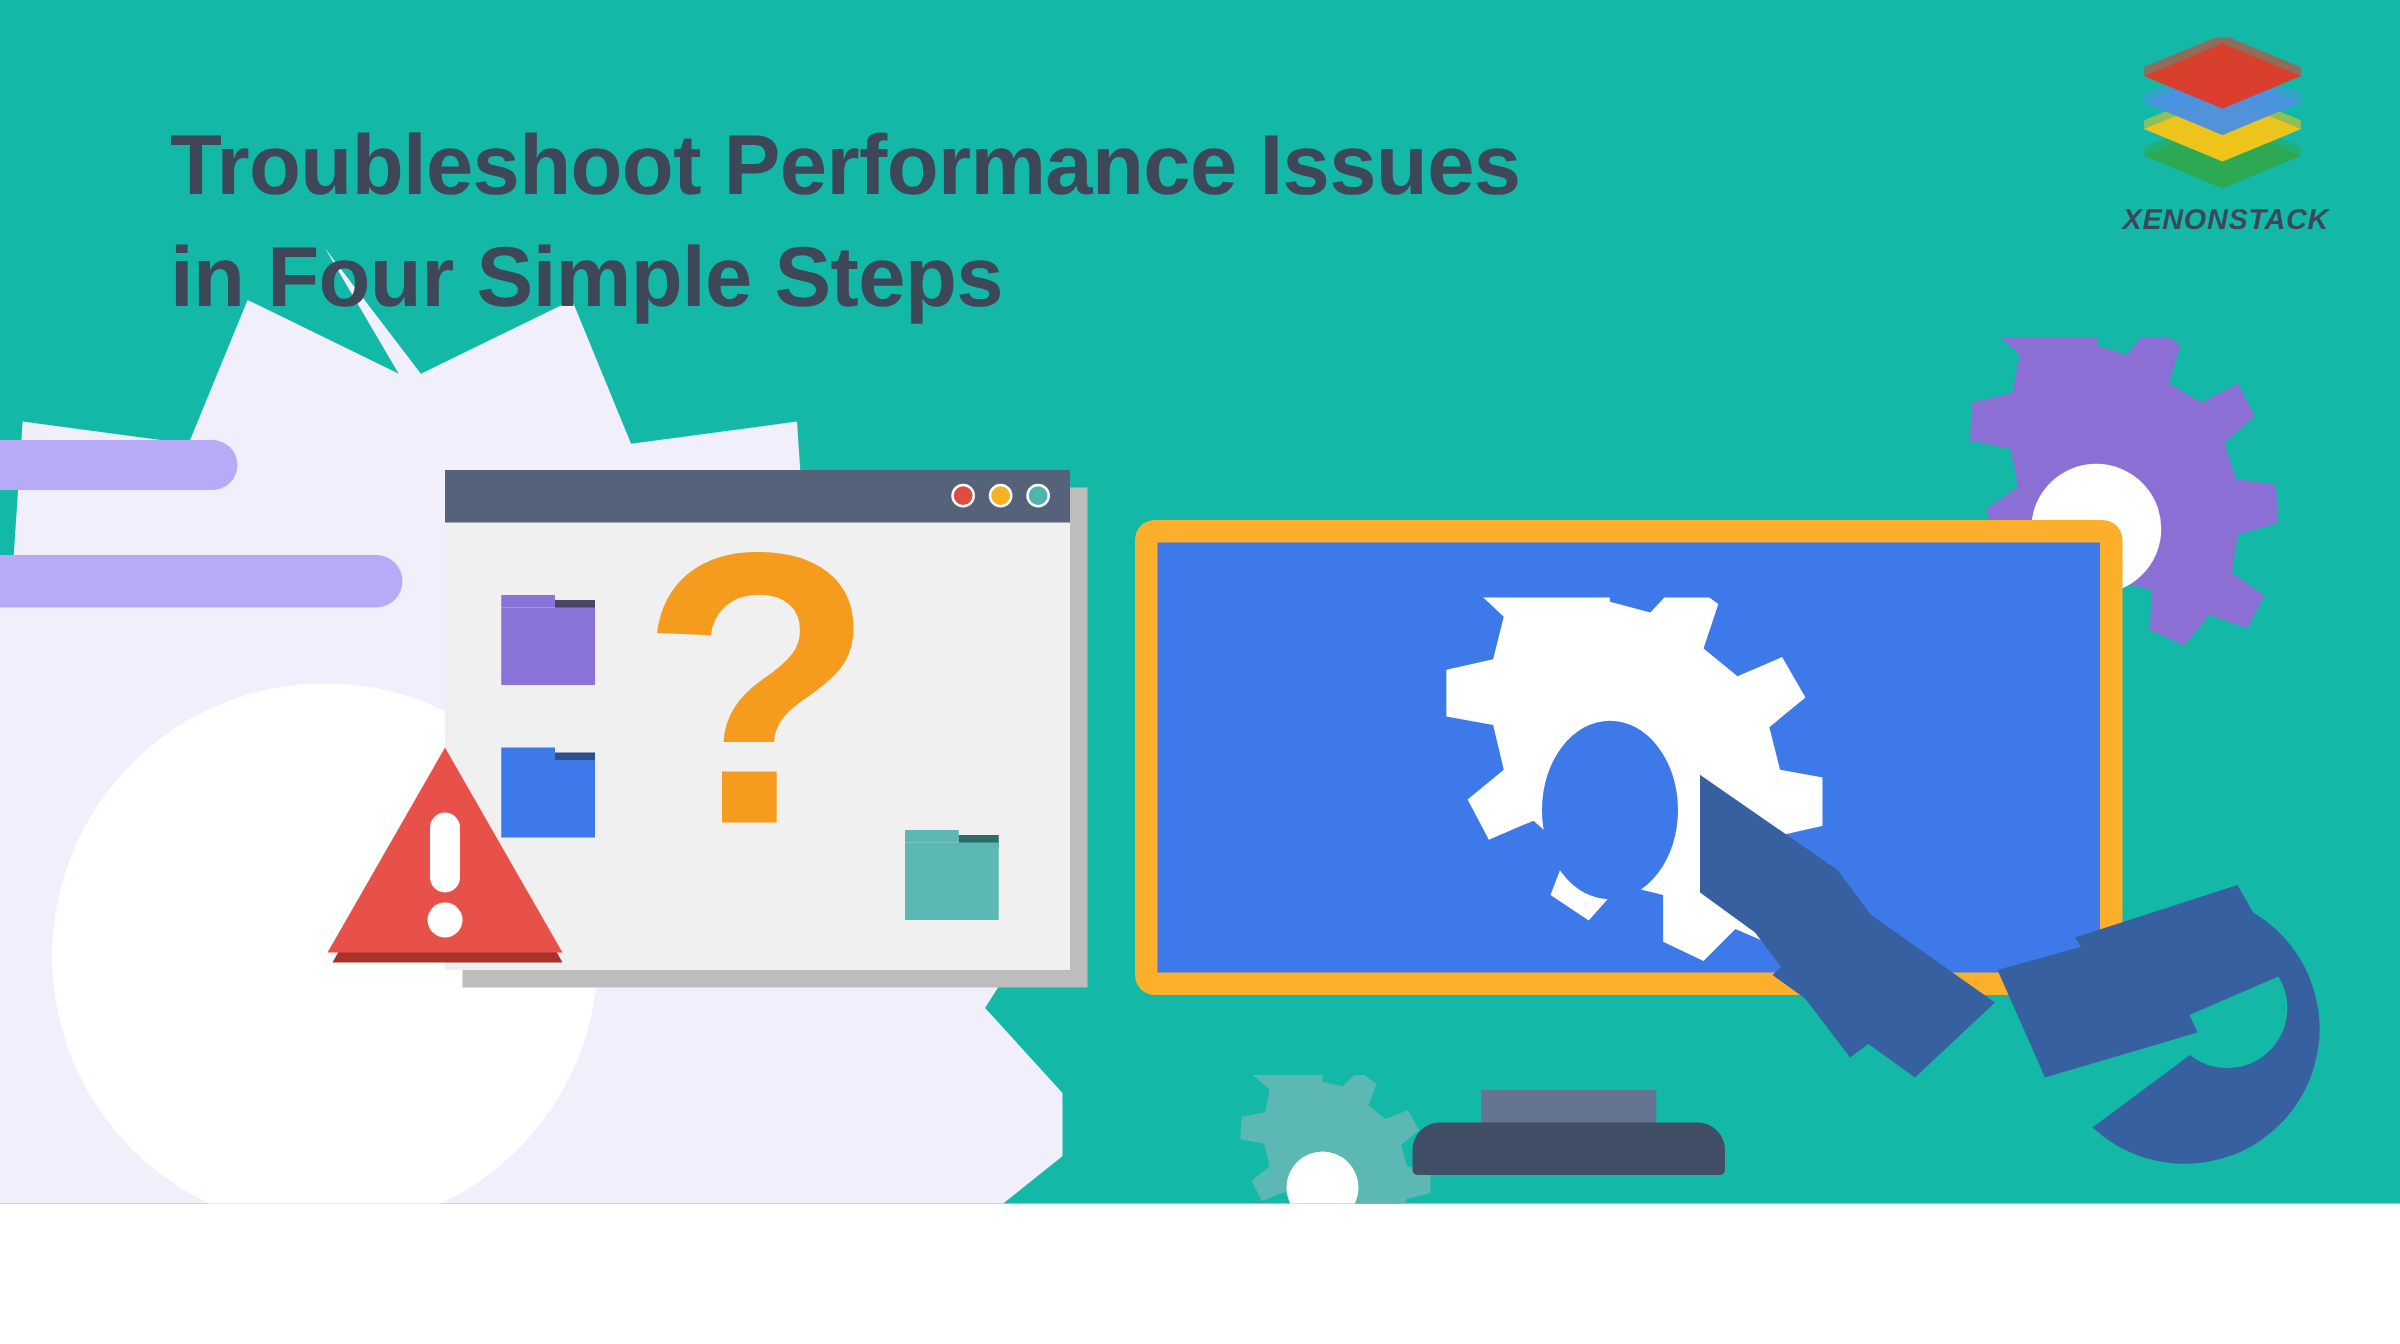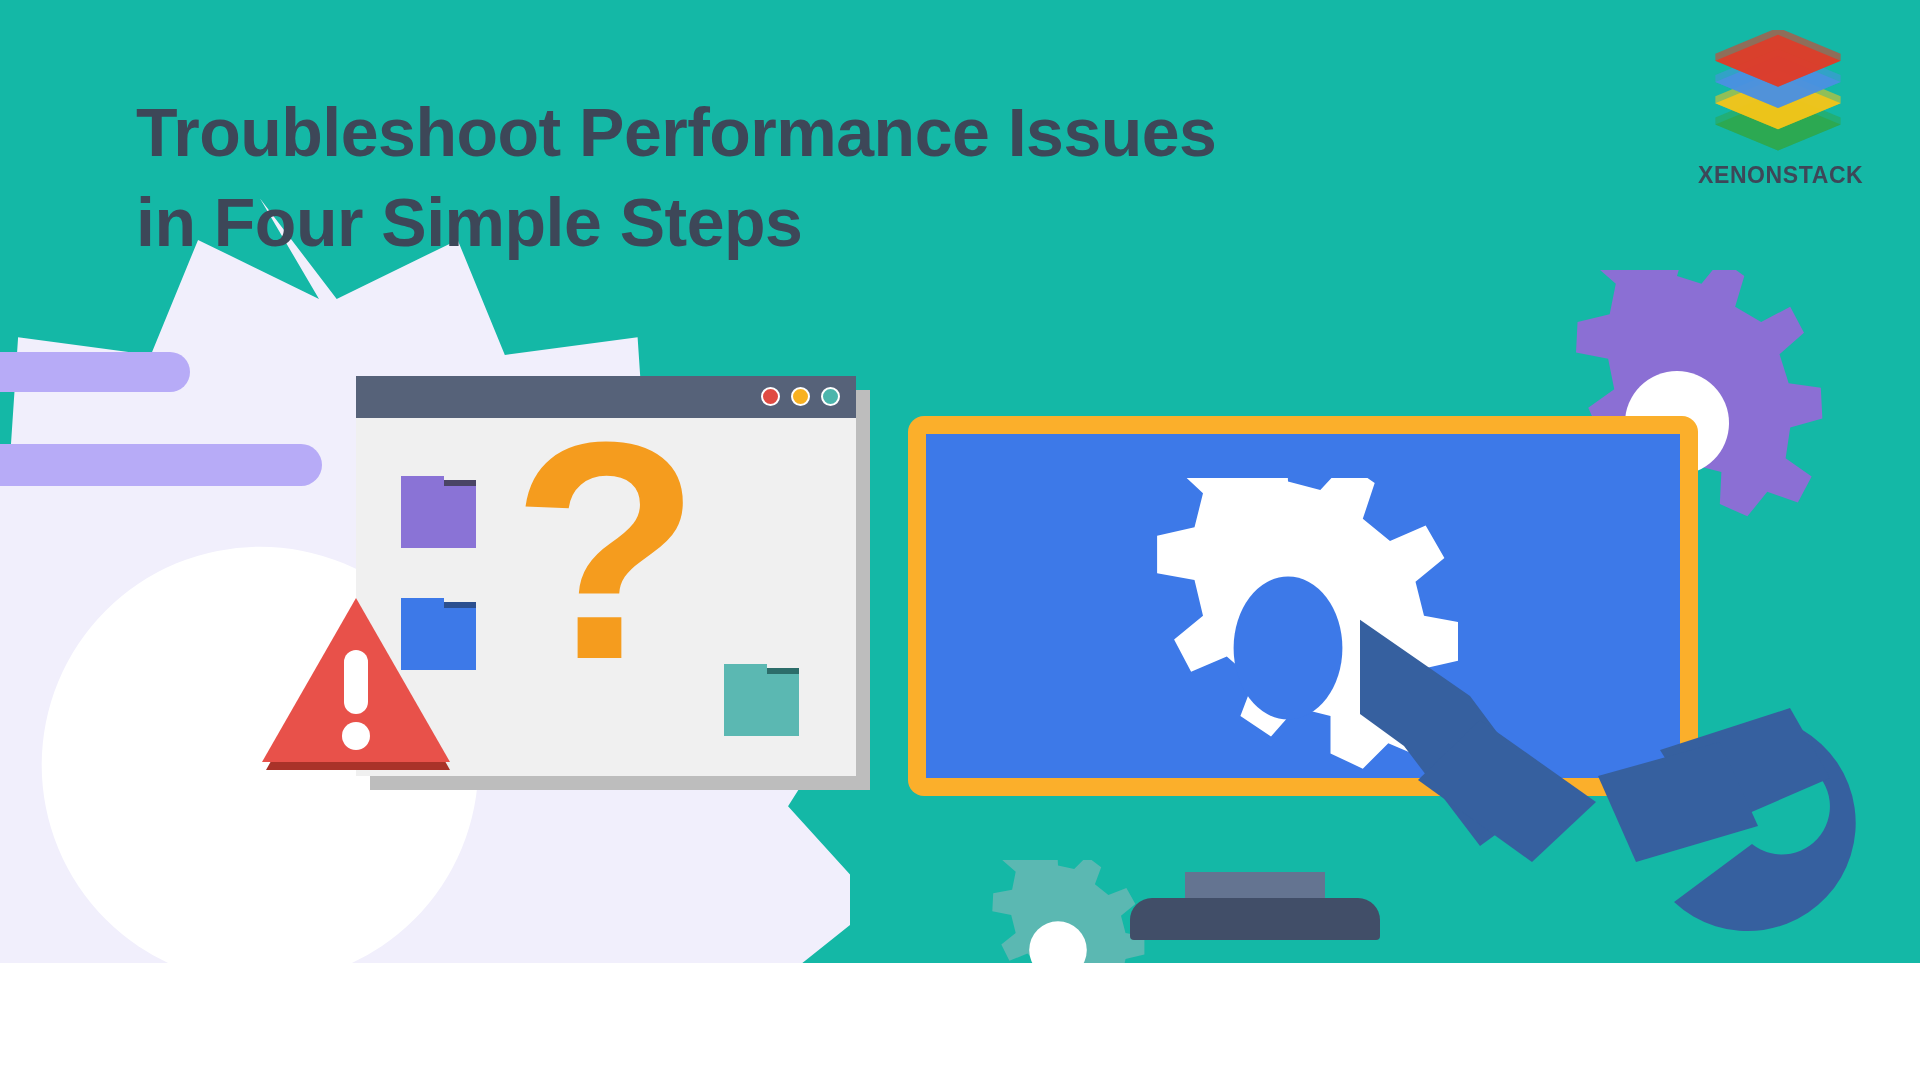--- a/index.html
+++ b/index.html
@@ -74,20 +74,21 @@
     white-space: pre-line;
   }
 
   
   .logo-block {
     position: absolute;
     left: 1698px;
     top: 30px;
     width: 160px;
     text-align: left;
+    font-style: italic;
   }
   .logo-mark {
     display: block;
     width: 144px;
     height: 130px;
     margin: 0 auto;
   }
   .logo-word {
     display: block;
     margin-top: 2px;

